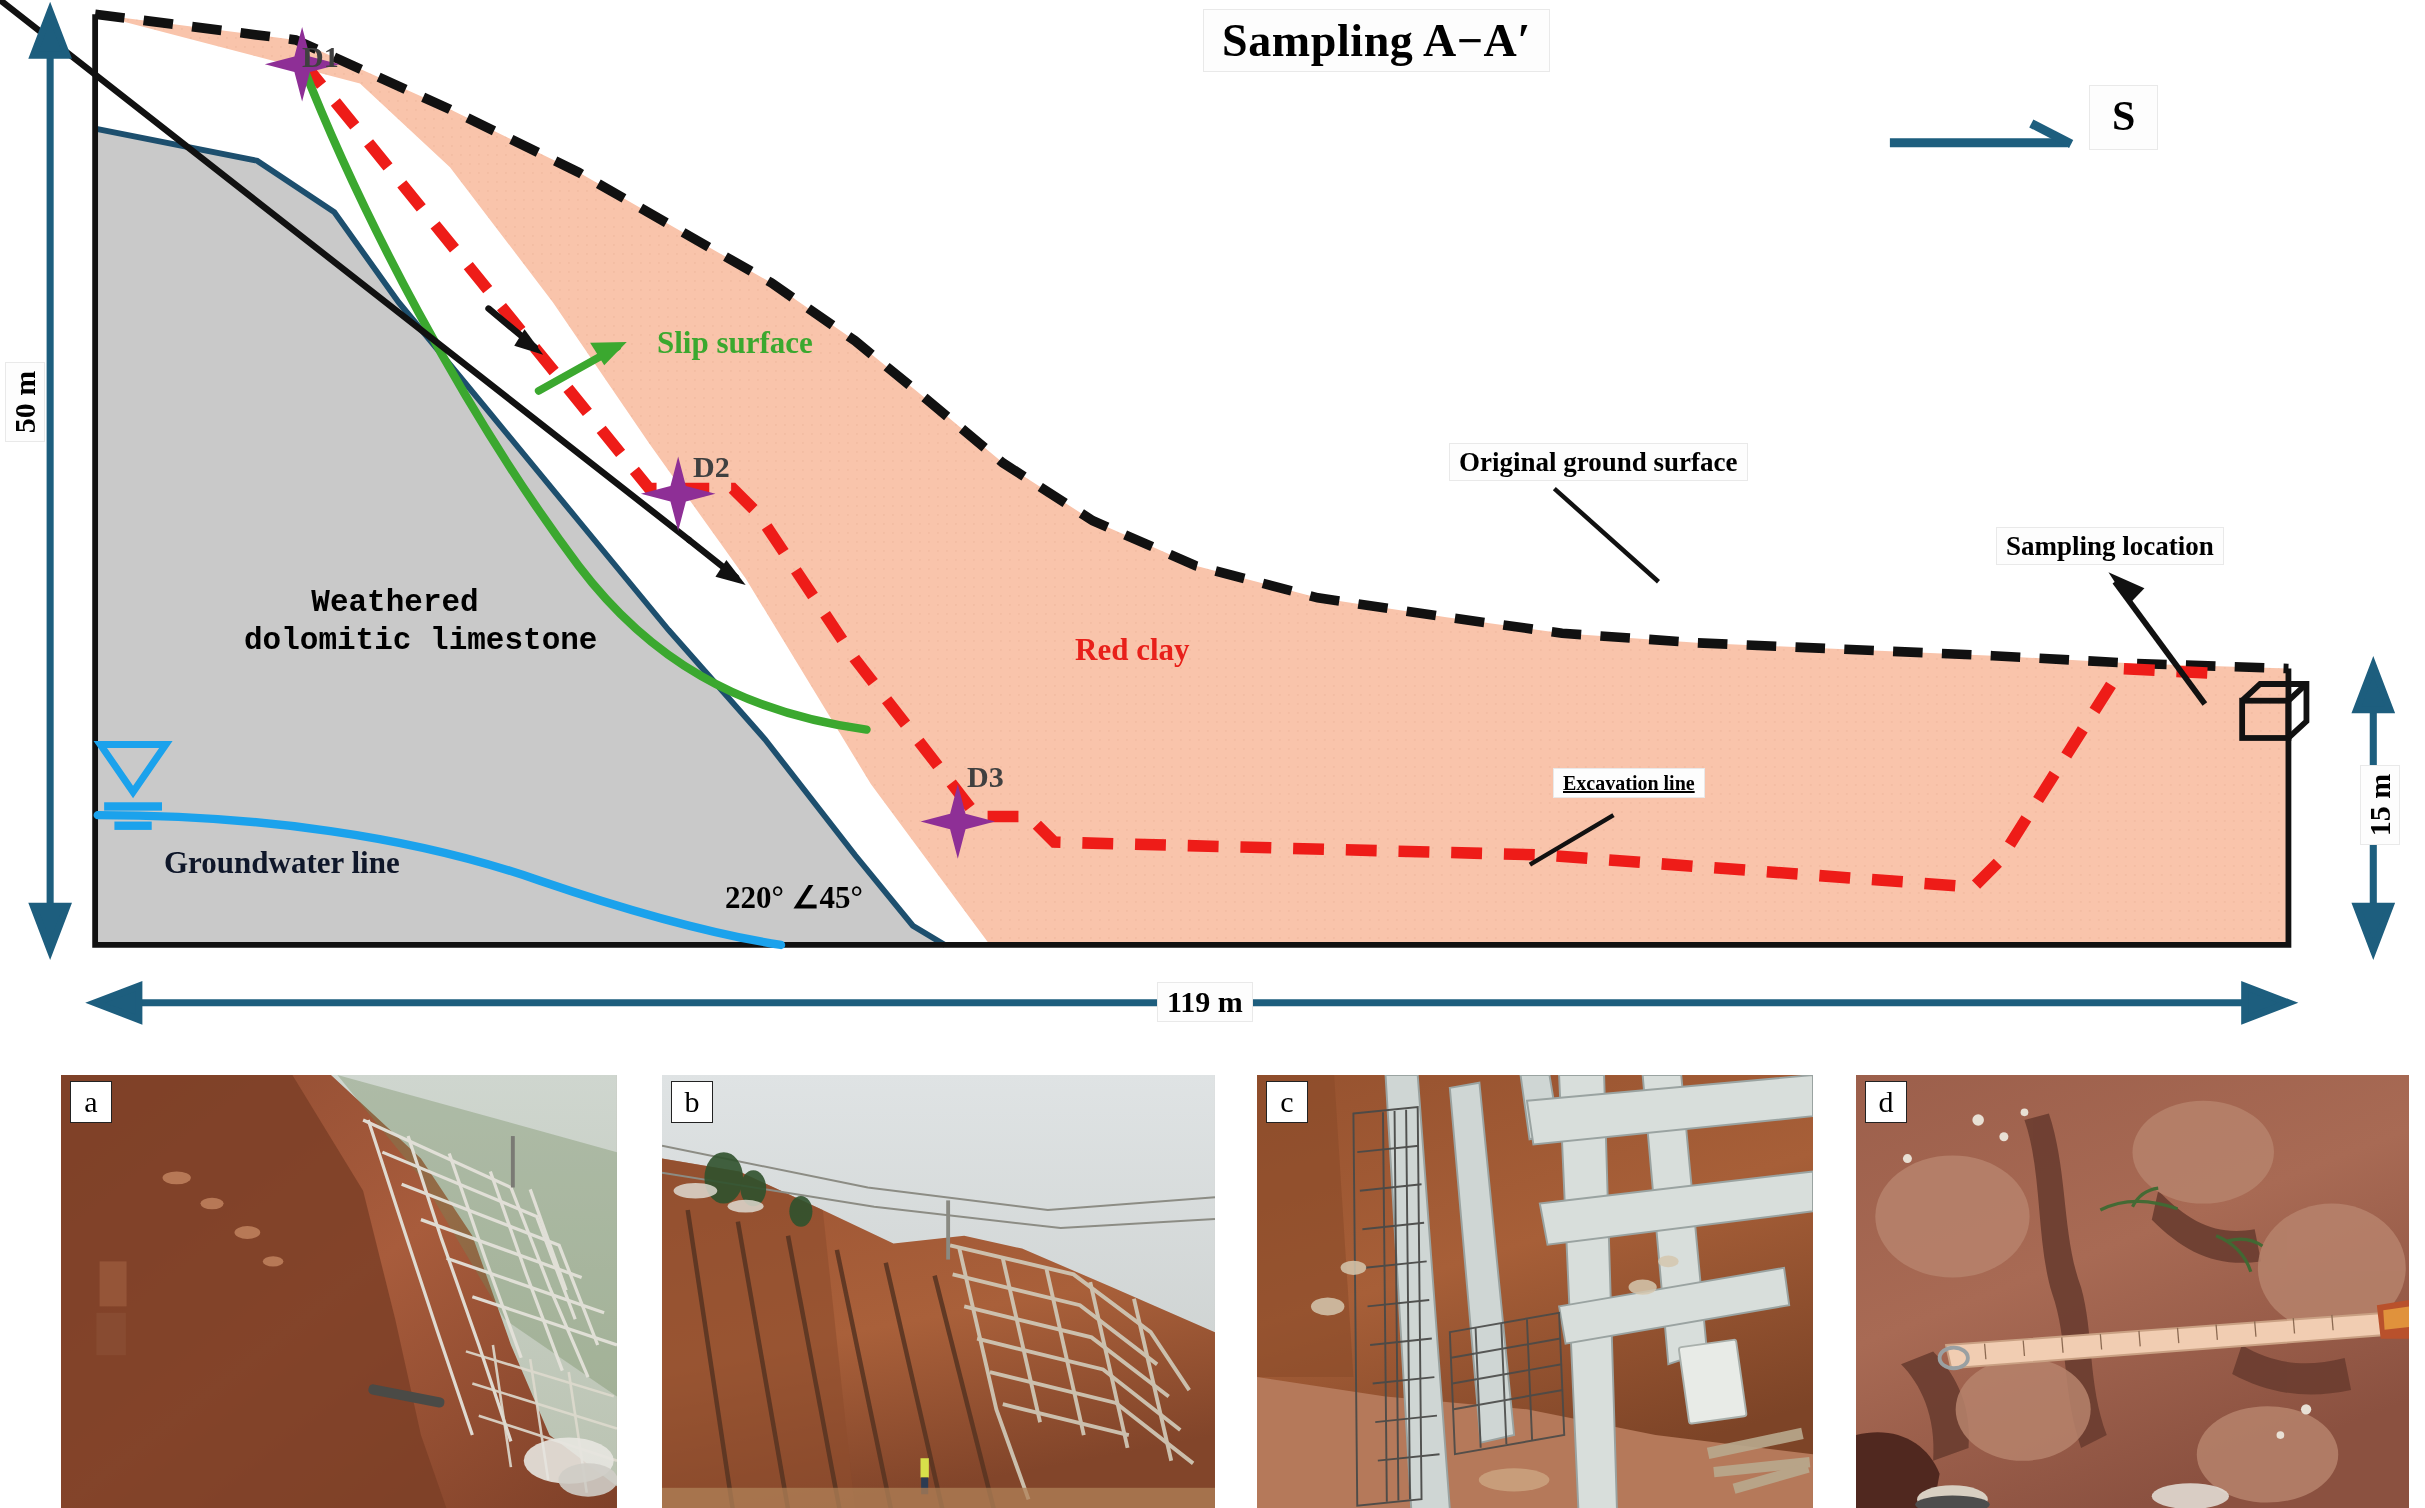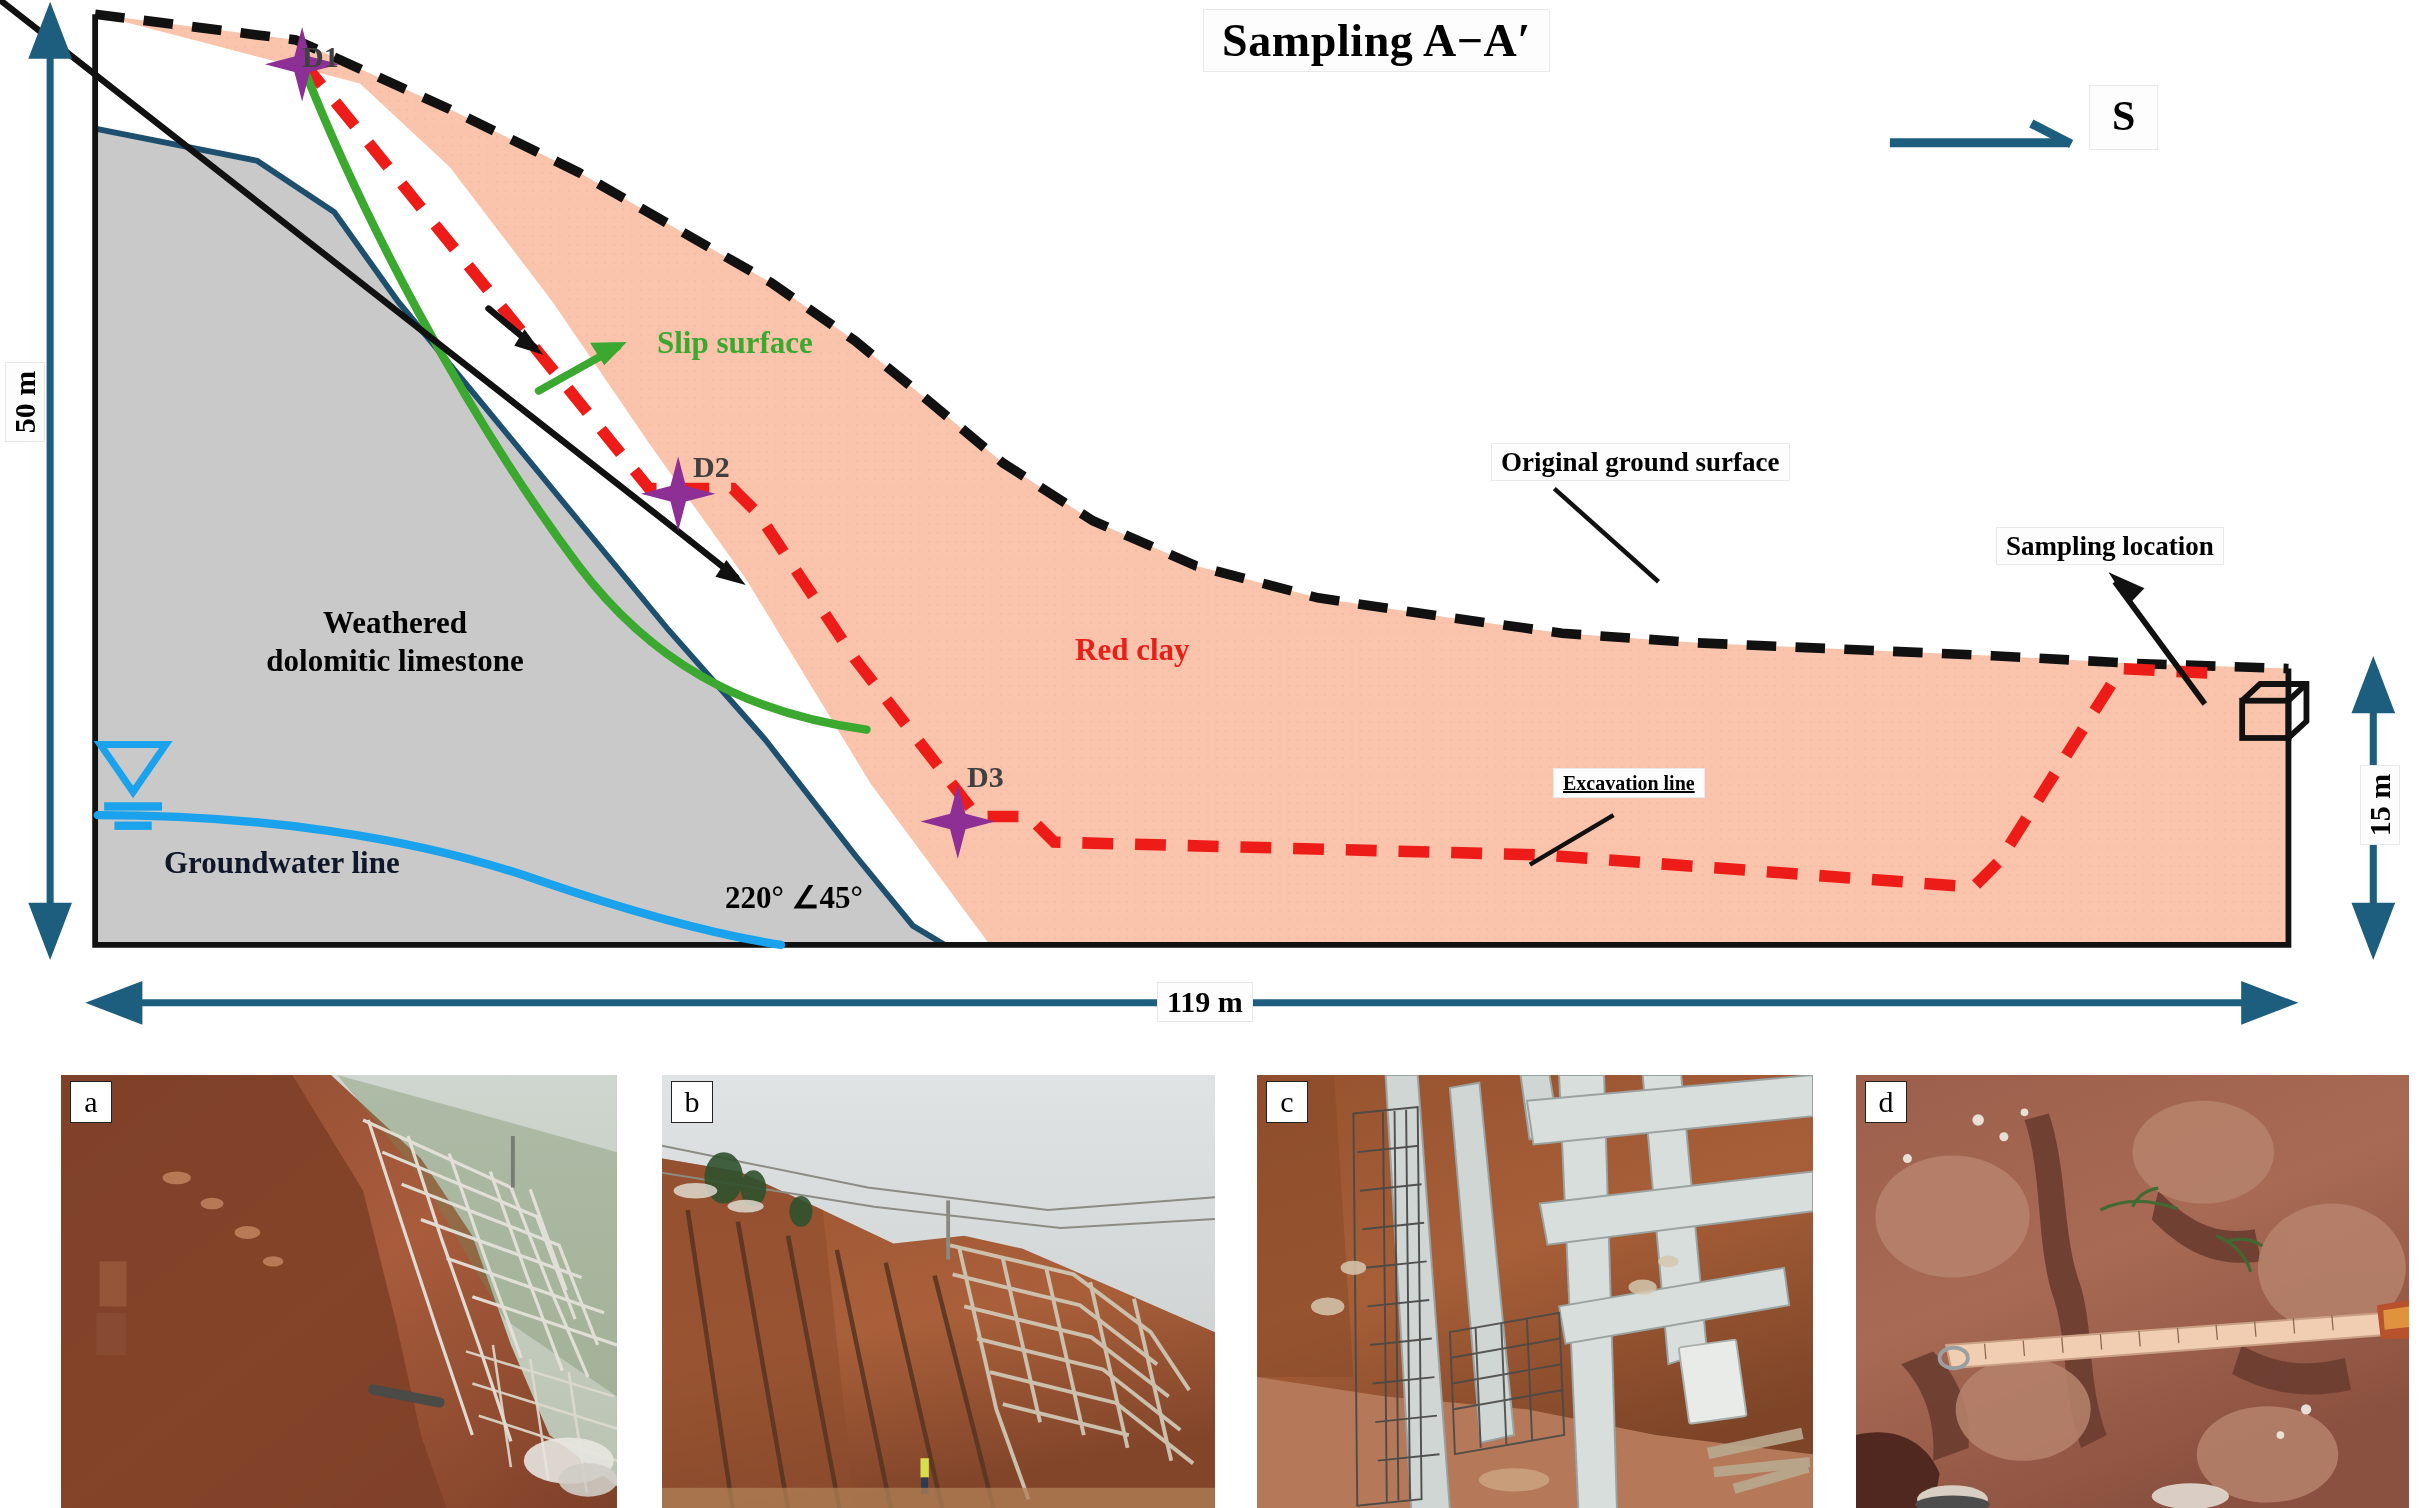--- a/index.html
+++ b/index.html
@@ -9,25 +9,25 @@
   }
   #section-svg{position:absolute;left:0;top:0;width:2426px;height:1080px;}
 
   
   .lbl{position:absolute;white-space:nowrap;font-weight:bold;color:#000;}
   .boxed{background:#fdfdfd;border:0.6px solid #e9e9e9;padding:2.6px 9px;}
 
   #title{left:1203px;top:9px;font-size:46px;letter-spacing:0.6px;padding:3.9px 18px;}
   #dir-letter{left:2089px;top:85px;font-size:42px;padding:6.4px 22px 9px 22px;}
 
-  #lbl-ogs{left:1449px;top:443px;font-size:27px;margin-left:42px;}
+  #lbl-ogs{left:1449px;top:443px;font-size:27px;}
   #lbl-sampling{left:1996px;top:527px;font-size:27px;}
   #lbl-excav{left:1553px;top:768px;font-size:20px;text-decoration:underline;}
 
-  #lbl-wdl{left:244px;top:604px;font-size:31px;text-align:center;line-height:1.22;width:302px;}
+  #lbl-wdl{left:244px;top:584px;font-size:31px;text-align:center;line-height:1.22;width:302px;font-family:Liberation Mono, monospace;}
   #lbl-redclay{left:1075px;top:632px;font-size:31px;color:#e8201a;}
   #lbl-slip{left:643px;top:325px;font-size:31px;color:#3ba82f;margin-left:14px;}
   #lbl-gw{left:164px;top:845px;font-size:31px;color:#0f172a;}
   #lbl-dip{left:725px;top:879px;font-size:31px;}
 
   .dmark{position:absolute;font-size:30px;font-weight:bold;color:#404040;}
   #lbl-d1{left:302px;top:40px;}
   #lbl-d2{left:693px;top:450px;}
   #lbl-d3{left:967px;top:760px;}
 

